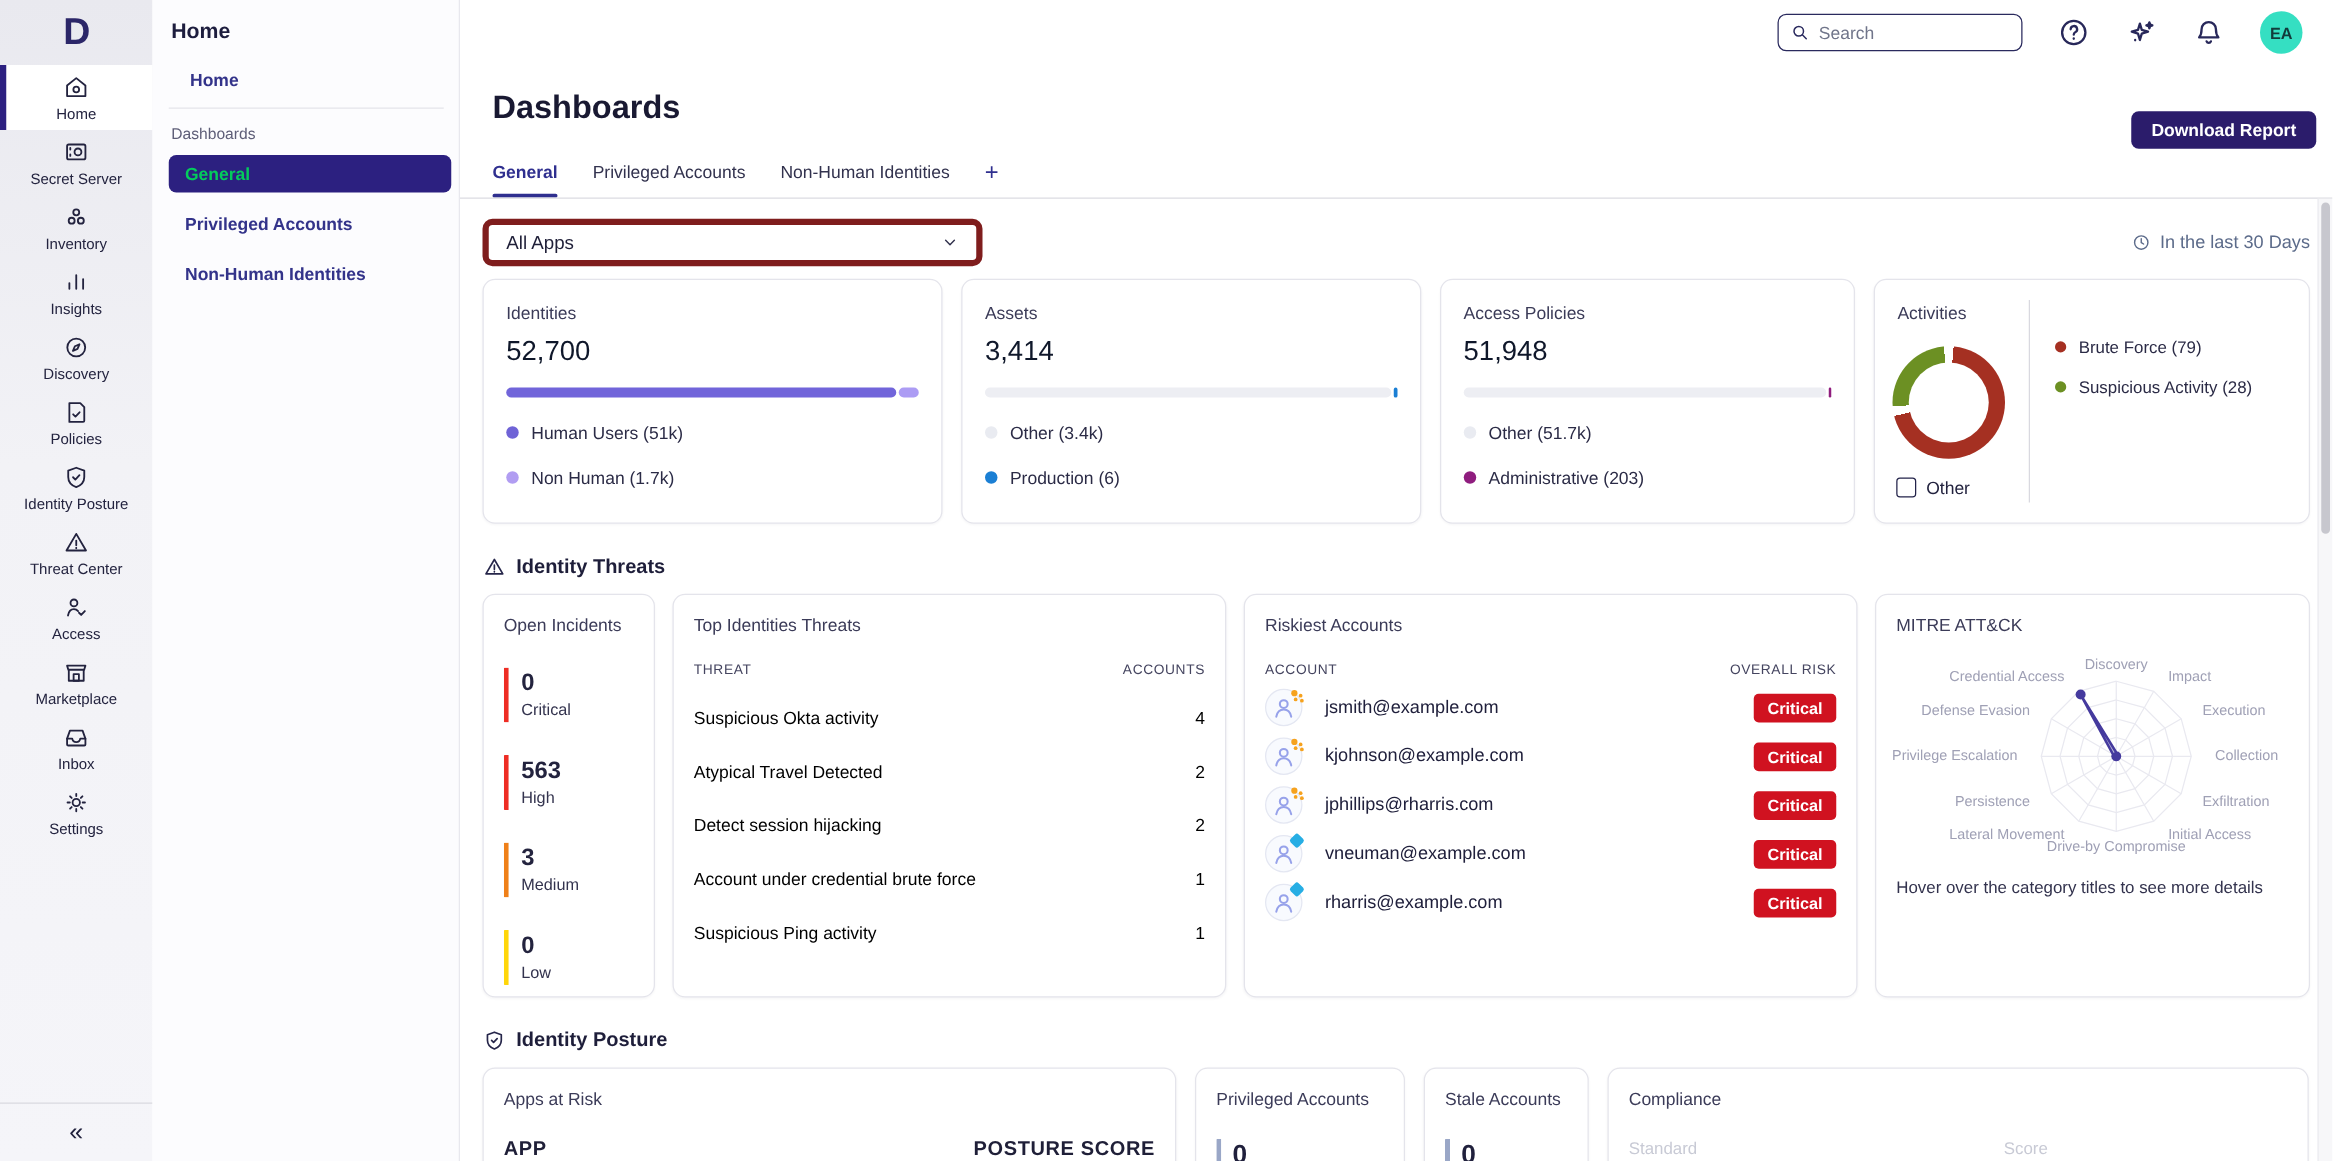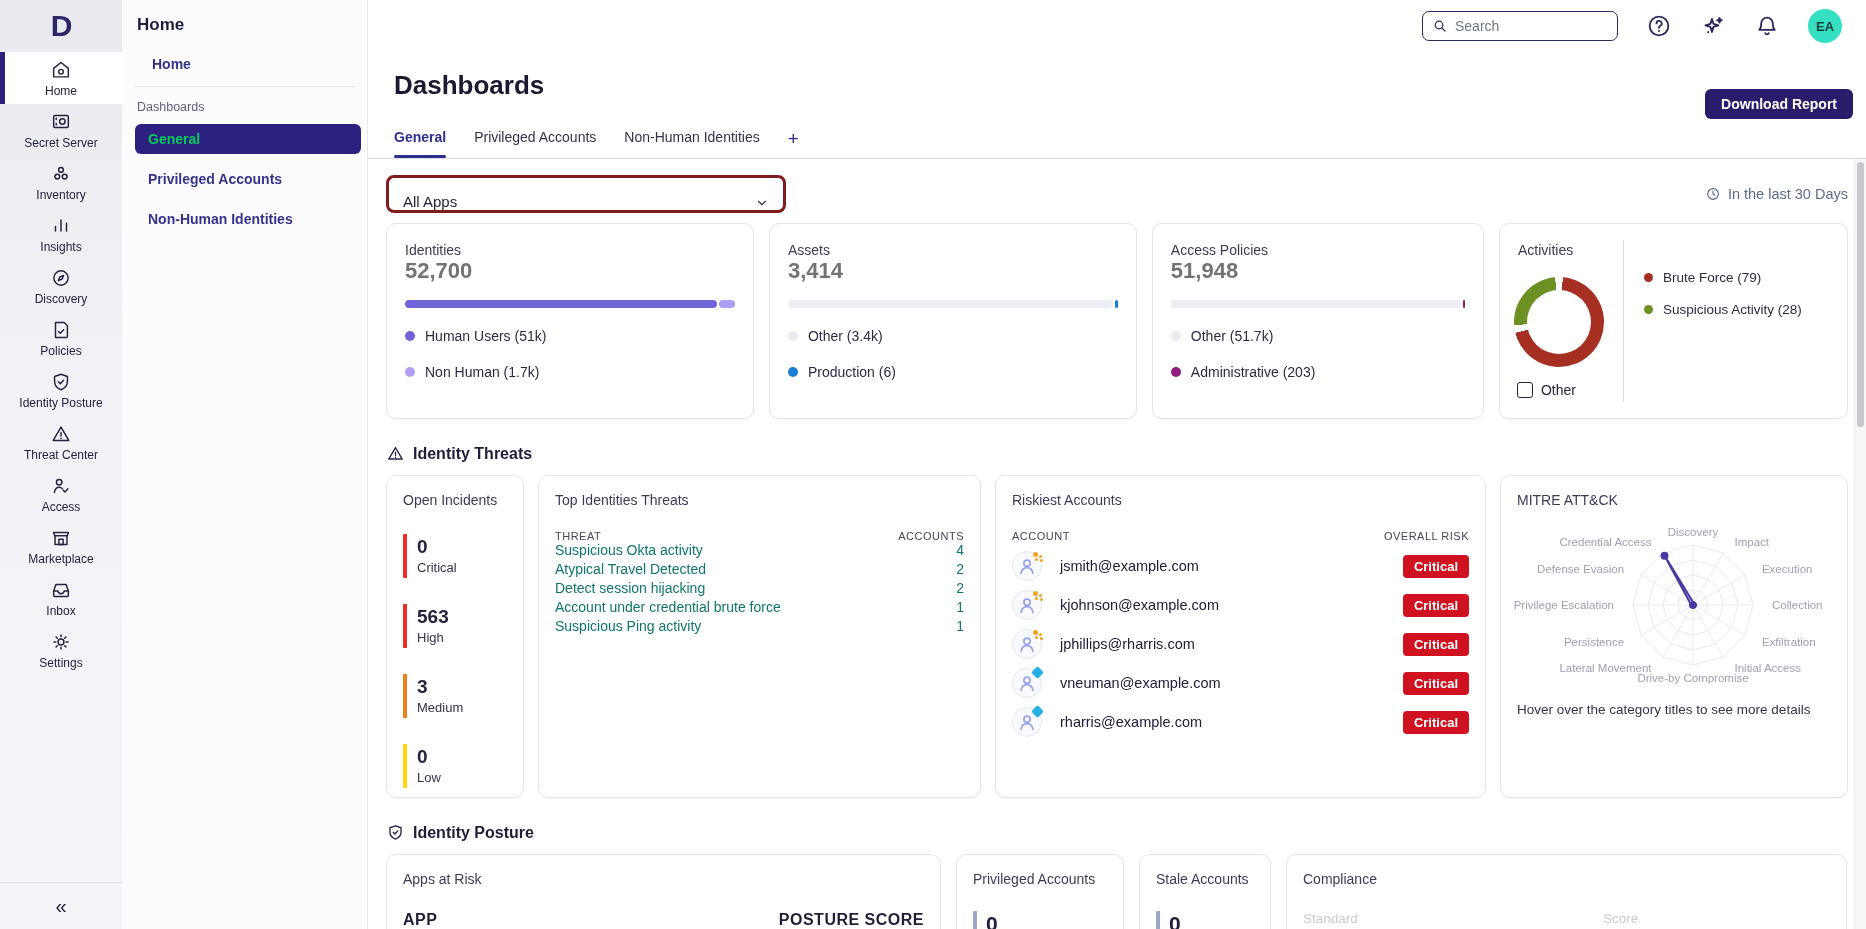--- a/index.html
+++ b/index.html
@@ -50,32 +50,32 @@
   .tab-add{font-size:19px;color:#2F2F8F;padding-bottom:10px;cursor:pointer;background:none;border:none;line-height:1;}
   .download{position:absolute;top:37px;right:13px;height:30px;padding:0 16px;background:#2B1C6B;color:#fff;border:none;border-radius:6px;font-size:14px;font-weight:600;cursor:pointer;font-family:inherit;}
   .head-divider{position:absolute;top:158px;left:0;right:0;height:1px;background:#DCDCE2;}
 
   
   .content{position:absolute;top:159px;left:0;right:12px;bottom:0;padding:0 6px 0 18px;overflow:hidden;}
   .vscroll{position:absolute;top:159px;right:0;bottom:0;width:12px;background:#F7F7F9;border-left:1px solid #ECECEF;}
   .vscroll .thumb{position:absolute;top:3px;left:2px;width:7px;height:265px;background:#C7C7CE;border-radius:4px;cursor:pointer;}
 
   .filter-row{margin-top:16px;display:flex;align-items:center;justify-content:space-between;}
-  .app-select{width:400px;height:38px;border:3px solid #7f1d1d;border-radius:8px;display:flex;align-items:flex-end;justify-content:space-between;padding:0 14px;font-size:15px;color:#1F1F38;cursor:pointer;background:#fff;}
+  .app-select{width:400px;height:38px;border:5px solid #7f1d1d;border-radius:8px;display:flex;align-items:center;justify-content:space-between;padding:0 14px;font-size:15px;color:#1F1F38;cursor:pointer;background:#fff;}
   .app-select svg{width:14px;height:14px;stroke:#33334E;fill:none;stroke-width:2;stroke-linecap:round;stroke-linejoin:round;}
   .time-range{display:flex;align-items:center;gap:7px;font-size:14.5px;color:#5C6B8A;cursor:pointer;}
   .time-range svg{width:16px;height:16px;stroke:#5C6B8A;fill:none;stroke-width:1.7;stroke-linecap:round;}
 
   .card{background:#fff;border:1px solid #E4E4EB;border-radius:10px;box-shadow:0 1px 2px rgba(30,30,60,.04);}
   .card-title{font-size:14px;color:#3B3B58;}
 
   .stats-row{margin-top:10px;display:flex;gap:15px;}
   .stat-card{width:388px;height:196px;padding:18px;}
   .stat-card.wide{width:368px;position:relative;}
-  .stat-value{font-size:22px;font-weight:700;color:#737373;}
+  .stat-value{font-size:22px;font-weight:400;color:#0f172a;margin-top:10px;}
   .hbar{display:flex;gap:2px;height:8px;margin-top:16px;}
   .hbar span{border-radius:4px;height:8px;display:block;}
   .lg-row{display:flex;align-items:center;gap:10px;margin-top:20px;font-size:14px;color:#2B2B46;}
   .dot{width:10px;height:10px;border-radius:50%;flex:none;}
 
   .donut-box{position:absolute;left:14px;top:53px;width:90px;height:90px;border-radius:50%;}
   .donut-box::after{content:"";position:absolute;inset:13px;background:#fff;border-radius:50%;}
   .act-divider{position:absolute;left:123px;top:16px;bottom:16px;width:1px;background:#D9D9E0;}
   .act-legend{position:absolute;left:144px;top:46px;}
   .act-legend .lg-row{margin-top:0;margin-bottom:17px;font-size:13.5px;}
@@ -87,21 +87,21 @@
 
   .threats-row{margin-top:12px;display:flex;gap:14px;}
   .oi-card{width:138px;height:323px;padding:16px;}
   .sev{border-left:4px solid #ccc;padding:2px 0 3px 10px;margin-top:26px;border-radius:1px;}
   .sev:first-of-type{margin-top:16px;}
   .sev-num{font-size:19px;font-weight:700;color:#23233E;}
   .sev-label{font-size:13px;color:#33334E;margin-top:2px;}
 
   .tt-card{width:443px;height:323px;padding:16px;}
   .tbl-head{display:flex;justify-content:space-between;font-size:11px;font-weight:400;letter-spacing:.5px;color:#454560;margin-top:22px;}
-  .tt-row{display:flex;justify-content:space-between;margin-top:0;font-size:14px;color:#0f766e;height:19px;cursor:pointer;}
+  .tt-row{display:flex;justify-content:space-between;margin-top:24px;font-size:14px;color:#000000;height:19px;cursor:pointer;}
 
   .ra-card{width:491px;height:323px;padding:16px;}
   .ra-row{display:flex;align-items:center;margin-top:9px;height:30px;cursor:pointer;}
   .avatar-wrap{position:relative;width:30px;height:30px;border:1px solid #E4E7F2;border-radius:50%;background:#F8FAFE;flex:none;}
   .avatar-wrap svg{width:22px;height:22px;margin:3px;stroke:#97A2EA;fill:none;stroke-width:1.8;stroke-linecap:round;}
   .svc{position:absolute;display:block;}
   .svc[data-variant="orange"]{top:0px;right:3px;width:5px;height:5px;border-radius:50%;background:#F6A21E;
     box-shadow:5px 2px 0 -1px #F6A21E,1px 5px 0 -1px #F6A21E,6px 6px 0 -1px #F6A21E;}
   .svc[data-variant="blue"]{top:-1px;right:-1px;width:9px;height:9px;background:#27AEE4;transform:rotate(45deg);border-radius:2px;}
   .ra-email{font-size:14.5px;color:#20203C;margin-left:18px;}

